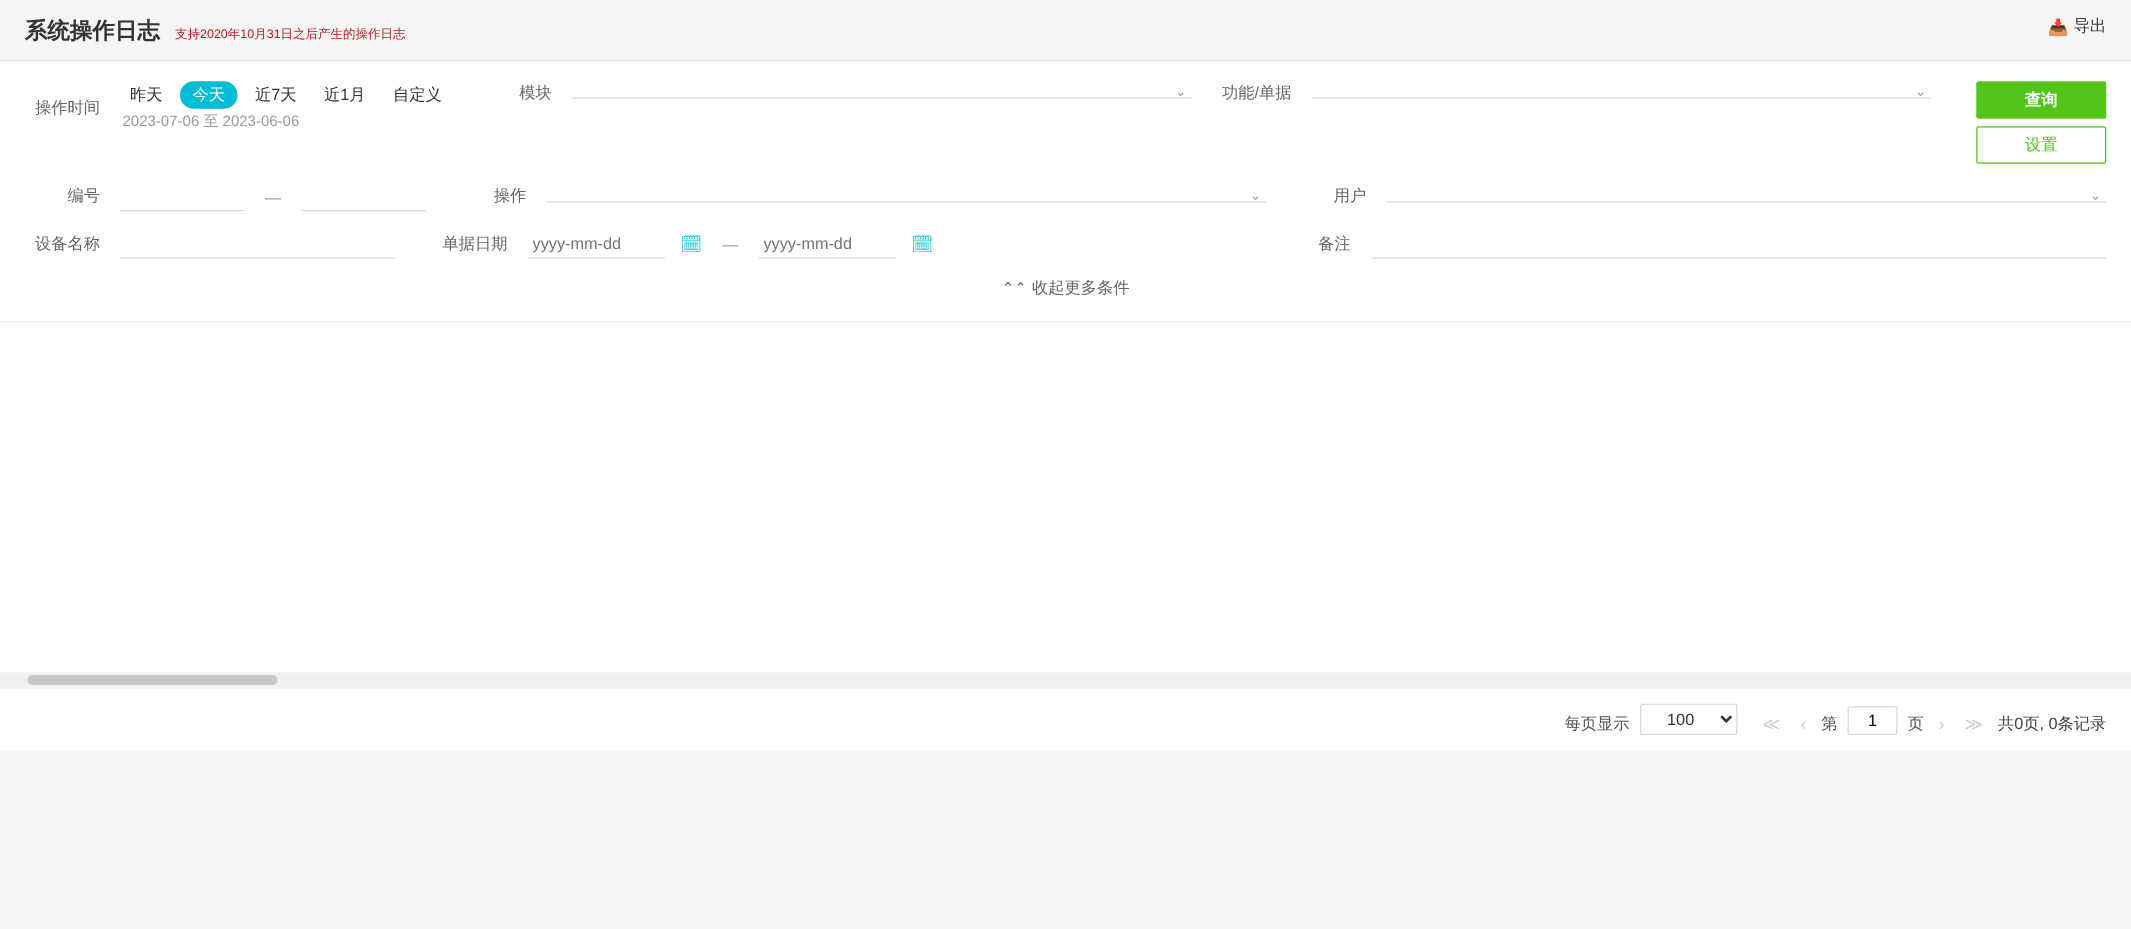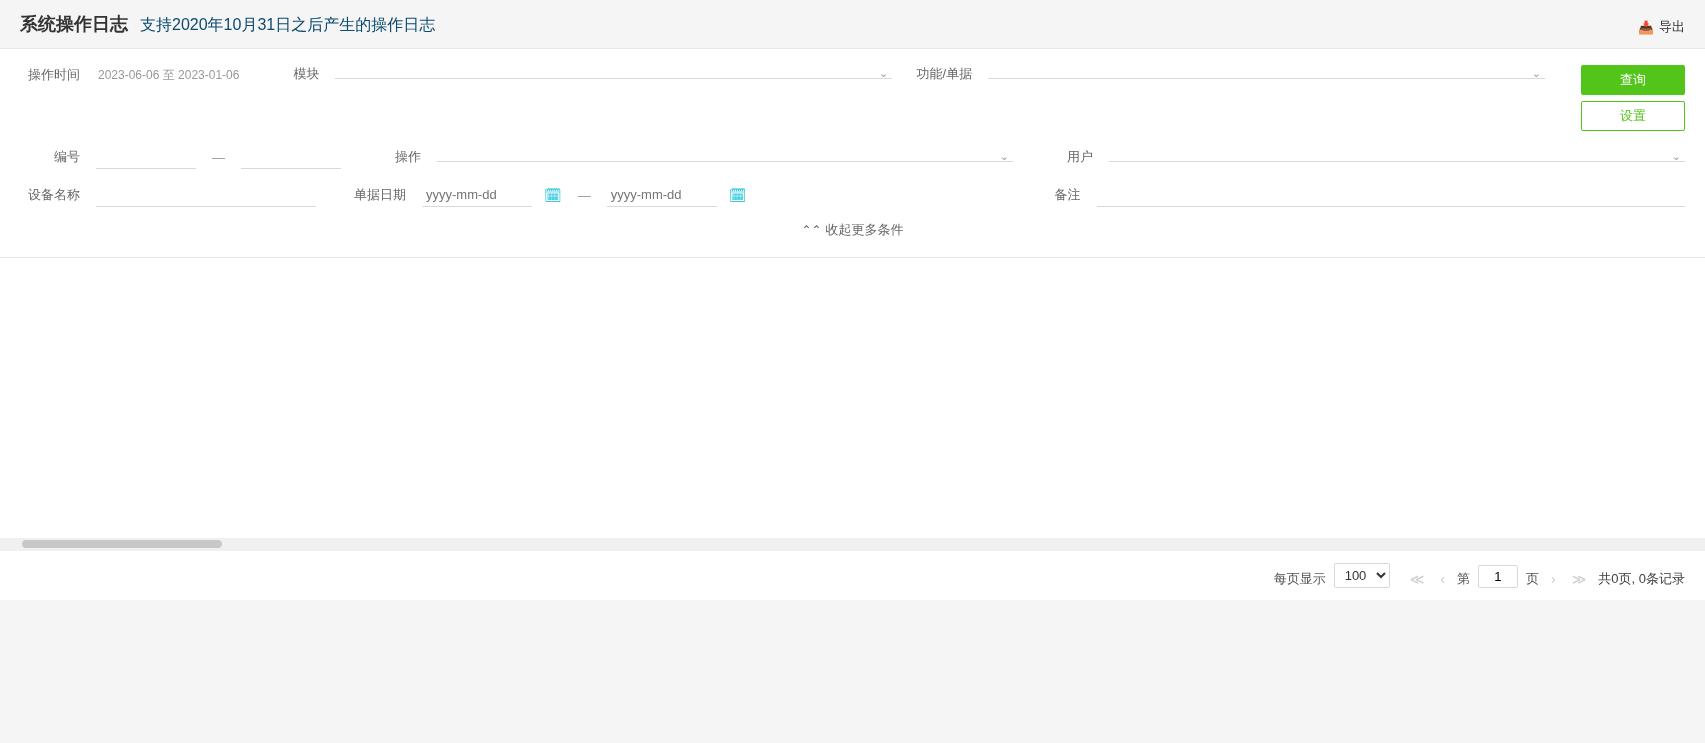--- a/index.html
+++ b/index.html
@@ -1,38 +1,38 @@
 <!DOCTYPE html>
 <html><head>
   <meta charset="utf-8">
   <style>
     * { box-sizing: border-box; margin: 0; padding: 0; }
     body { font-family: 'Microsoft YaHei', Arial, sans-serif; font-size: 13px; background: #f5f5f5; color: #333; }
 
     .page-header {
       display: flex;
-      align-items: flex-end;
+      align-items: flex-start;
       justify-content: space-between;
       padding: 12px 20px;
       background: #f5f5f5;
       border-bottom: 1px solid #e8e8e8;
     }
     .page-header-left {
       display: flex;
       align-items: baseline;
       gap: 12px;
     }
     .page-title {
       font-size: 18px;
       font-weight: 600;
       color: #333;
     }
     .page-subtitle {
-      font-size: 16px;
-      color: #0c4a6e;
+      font-size: 10px;
+      color: #b91c1c;
     }
     .export-btn {
       display: flex;
       align-items: center;
       gap: 4px;
       background: none;
       border: none;
       cursor: pointer;
       color: #333;
       font-size: 13px;
@@ -124,20 +124,21 @@
     }
     .query-btn {
       background: #52c41a;
       color: #fff;
       border: none;
       padding: 6px 20px;
       cursor: pointer;
       font-size: 13px;
       border-radius: 2px;
       white-space: nowrap;
+      font-weight: bold;
     }
     .settings-btn {
       background: #fff;
       color: #333;
       border: 1px solid #52c41a;
       padding: 5px 4px;
       cursor: pointer;
       font-size: 13px;
       border-radius: 2px;
       white-space: nowrap;
@@ -226,21 +227,21 @@
       padding: 12px 20px;
       background: #fff;
       border-top: 1px solid #f0f0f0;
       gap: 8px;
       font-size: 13px;
       color: #555;
     }
     .page-size-select {
       border: 1px solid #d9d9d9;
       border-radius: 2px;
-      padding: 3px 6px;
+      padding: 3px 17px;
       font-size: 13px;
       color: #333;
       cursor: pointer;
       background: #fff;
     }
     .page-nav-btn {
       background: none;
       border: none;
       cursor: pointer;
       color: #666;
@@ -281,21 +282,28 @@
   </button>
 </div>
 
 <div class="filter-area">
 
   <div style="display:grid; grid-template-columns: auto 1fr 1fr 120px; gap: 0 20px; margin-bottom: 14px; align-items: start;">
 
     <div class="inline-label-input">
       <span class="filter-label">操作时间</span>
       <div class="time-filter-group">
-        <div class="time-range-text">2023-06-06 至 2023-01-06</div>
+        <div class="time-buttons">
+          <button class="time-btn">昨天</button>
+          <button class="time-btn active">今天</button>
+          <button class="time-btn">近7天</button>
+          <button class="time-btn">近1月</button>
+          <button class="time-btn">自定义</button>
+        </div>
+        <div class="time-range-text">2023-07-06 至 2023-06-06</div>
       </div>
     </div>
 
     <div class="inline-label-input">
       <span class="filter-label">模块</span>
       <div class="dropdown-wrapper">
         <span class="chevron">⌄</span>
       </div>
     </div>
 

